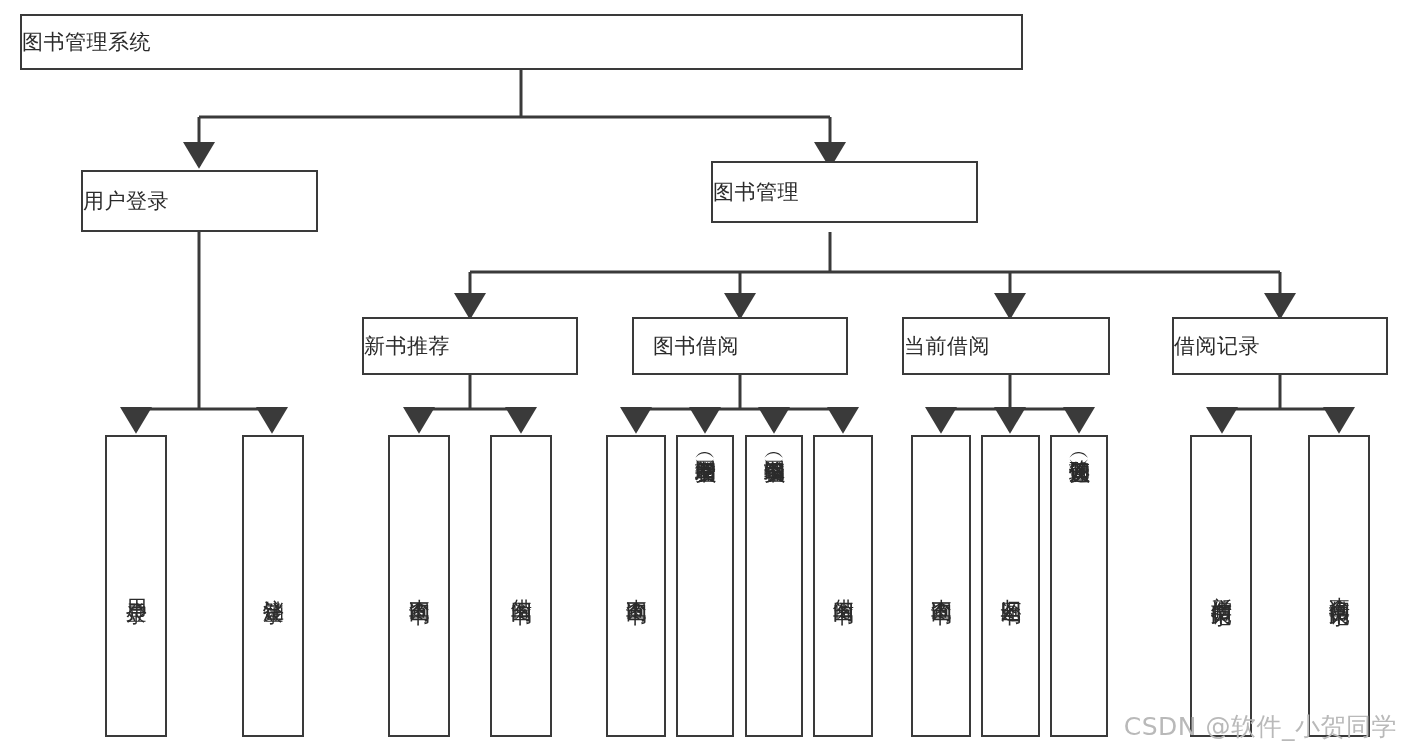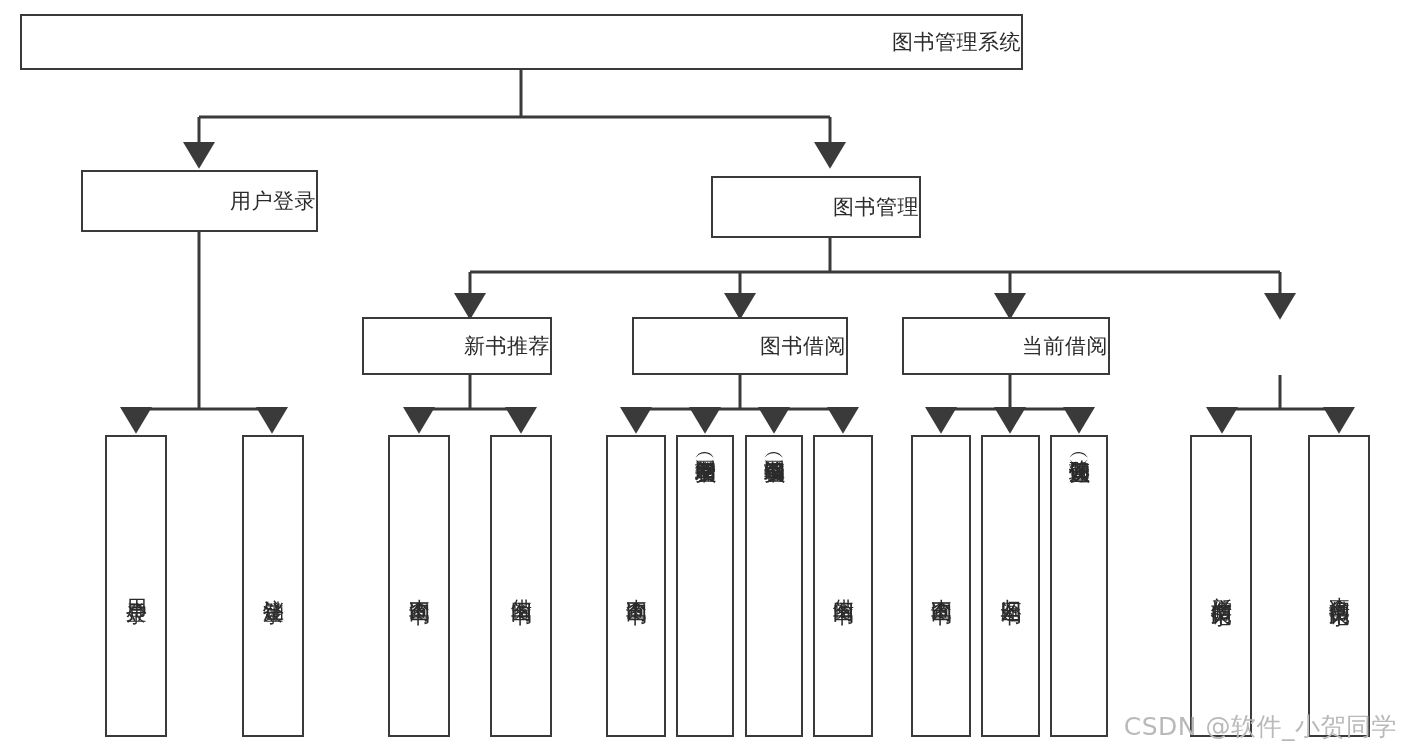--- a/index.html
+++ b/index.html
@@ -25,21 +25,21 @@
     width: 1405px;
     height: 747px;
   }
   .node {
     position: absolute;
     box-sizing: border-box;
     background: #ffffff;
     border: 2px solid #3a3a3a;
     display: flex;
     align-items: center;
-    justify-content: flex-end;
+    justify-content: flex-start;
     color: #2b2b2b;
   }
   .node-label {
     display: block;
     text-align: center;
     line-height: 1.18;
     color: #2b2b2b;
   }
   .h-node .node-label {
     font-size: 21px;
@@ -128,33 +128,36 @@
     </g>
   </svg>
 
   <div class="node h-node" style="left:20px; top:14px; width:1003px; height:56px;">
     <span class="node-label">图书管理系统</span>
   </div>
 
   <div class="node h-node" style="left:81px; top:170px; width:237px; height:62px;">
     <span class="node-label">用户登录</span>
   </div>
-  <div class="node h-node" style="left:711px; top:176px; width:210px; height:62px;">
+  <div class="node h-node" style="left:711px; top:161px; width:267px; height:62px;">
     <span class="node-label">图书管理</span>
   </div>
 
-  <div class="node h-node" style="left:362px; top:317px; width:190px; height:58px;">
+  <div class="node h-node" style="left:362px; top:317px; width:216px; height:58px;">
     <span class="node-label">新书推荐</span>
   </div>
-  <div class="node h-node" style="left:632px; top:317px; width:216px; height:58px;">
+  <div class="node h-node" style="left:632px; top:317px; width:216px; height:58px;padding-left:19px;">
     <span class="node-label">图书借阅</span>
   </div>
   <div class="node h-node" style="left:902px; top:317px; width:208px; height:58px;">
     <span class="node-label">当前借阅</span>
   </div>
+  <div class="node h-node" style="left:1172px; top:317px; width:216px; height:58px;">
+    <span class="node-label">借阅记录</span>
+  </div>
 
   <div class="node v-node" style="left:105px; top:435px; width:62px; height:302px; align-items:center; padding-top:0;">
     <span class="node-label">用户登录</span>
   </div>
   <div class="node v-node" style="left:242px; top:435px; width:62px; height:302px; align-items:center; padding-top:0;">
     <span class="node-label">注销登录</span>
   </div>
 
   <div class="node v-node" style="left:388px; top:435px; width:62px; height:302px; align-items:center; padding-top:0;">
     <span class="node-label">查询图书</span>

